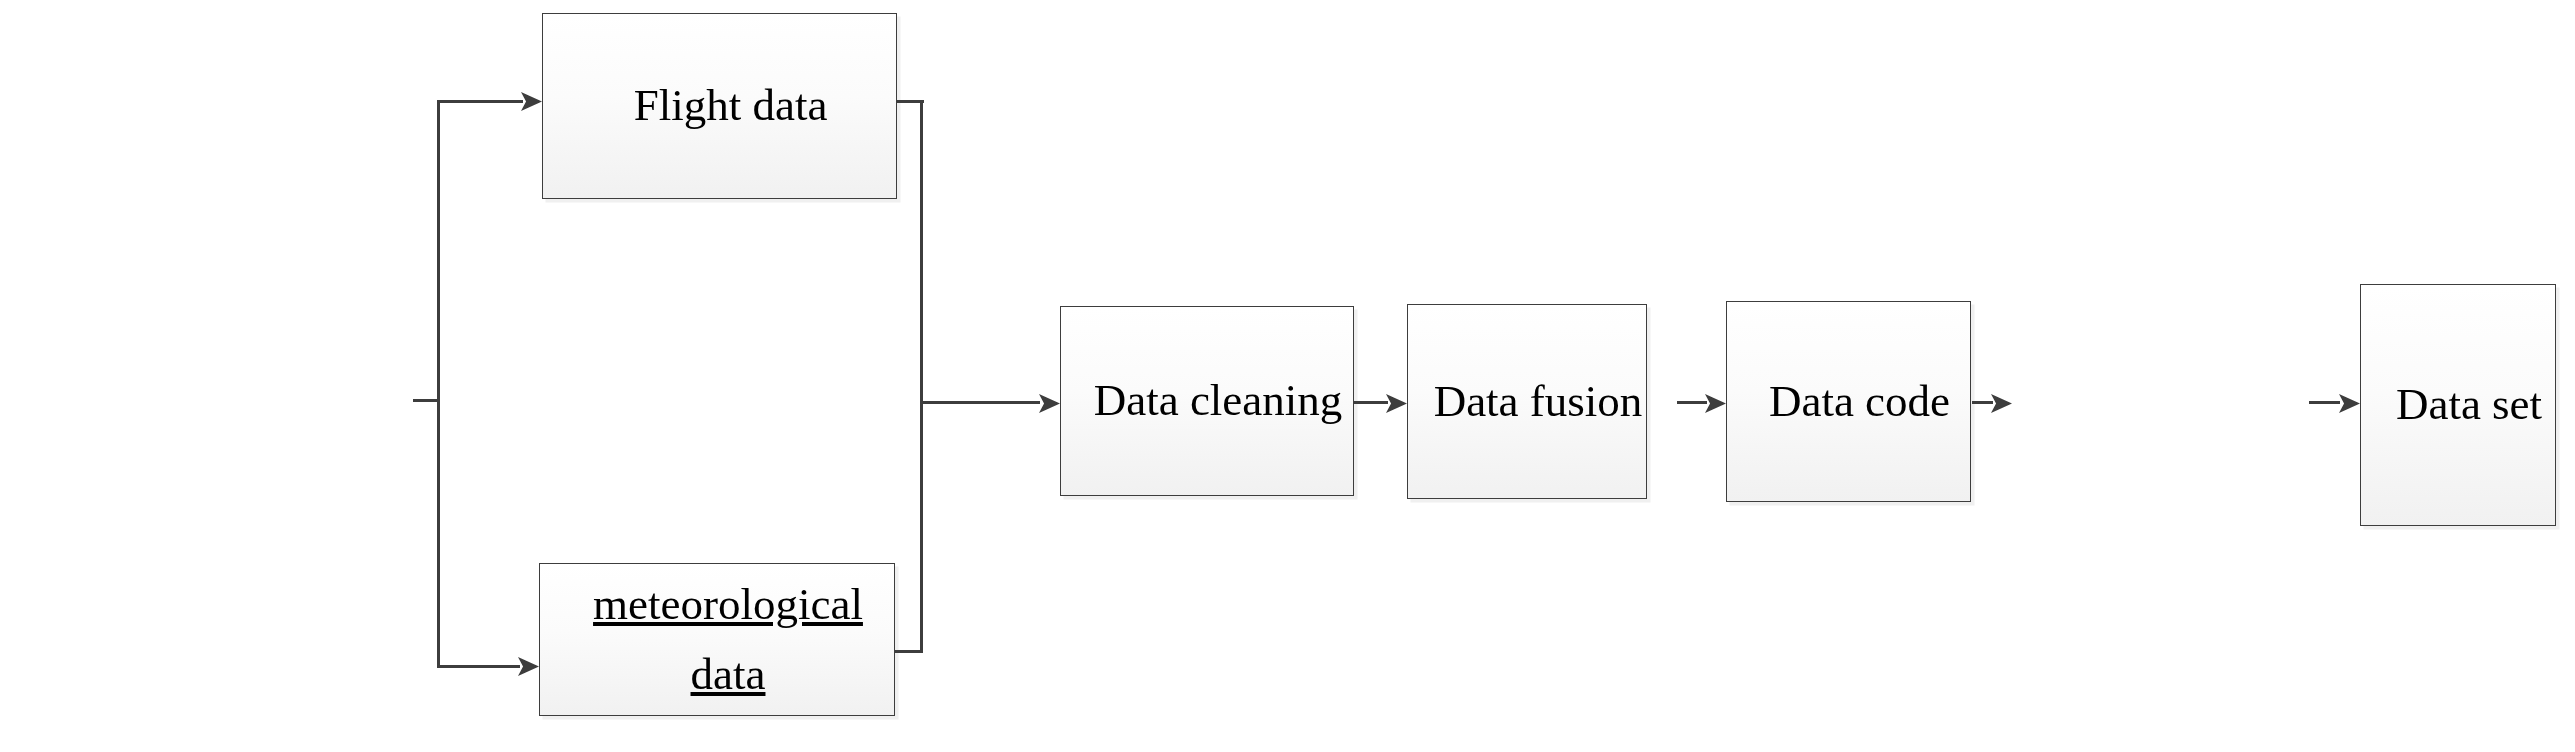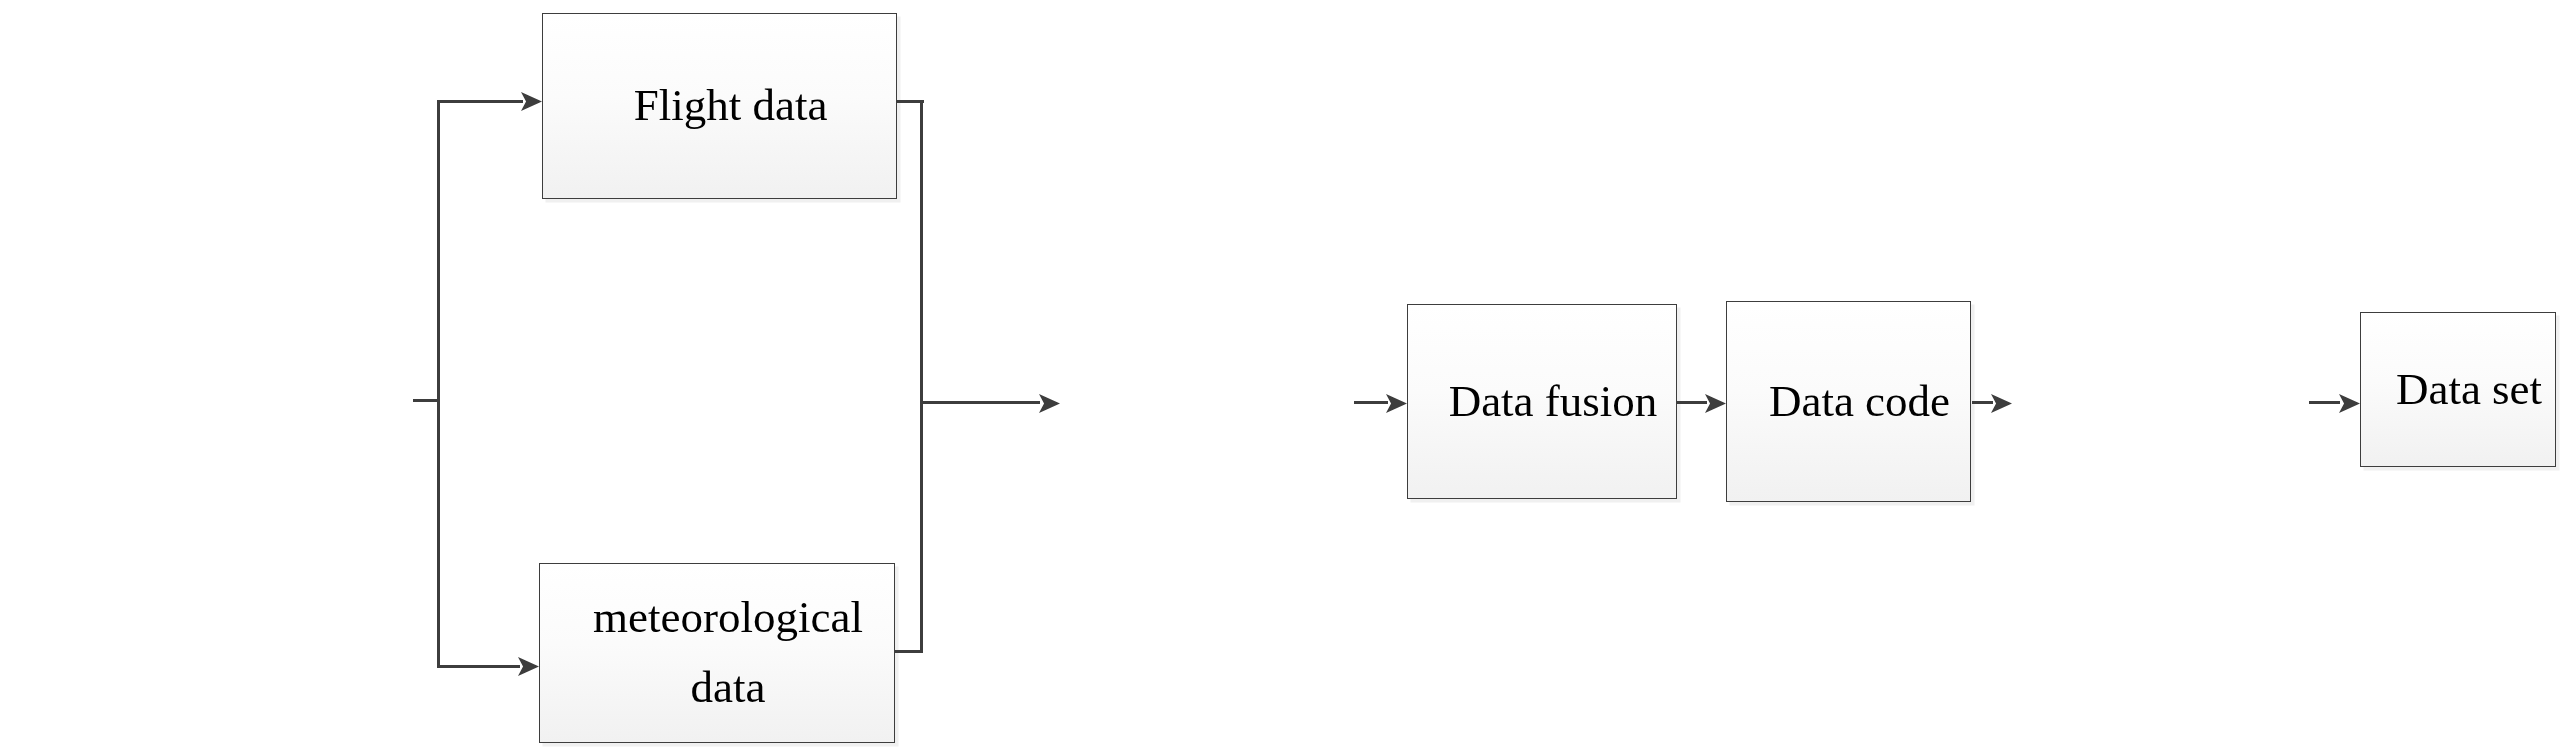--- a/index.html
+++ b/index.html
@@ -48,35 +48,38 @@
 </head>
 <body>
 
 <div class="stage">
 
 
   <div class="node" style="left:542px; top:13px; width:355px; height:186px;">
     <div class="label">Flight data</div>
   </div>
 
-  <div class="node" style="left:539px; top:563px; width:356px; height:180px;">
+  <div class="node" style="left:539px; top:563px; width:356px; height:153px;text-decoration:underline;">
     <div class="label">meteorological data</div>
   </div>
 
+  <div class="node" style="left:1060px; top:306px; width:294px; height:190px;">
+    <div class="label">Data cleaning</div>
+  </div>
 
-  <div class="node" style="left:1407px; top:304px; width:270px; height:195px;">
+  <div class="node" style="left:1407px; top:304px; width:240px; height:195px;">
     <div class="label">Data fusion</div>
   </div>
 
   <div class="node" style="left:1726px; top:301px; width:245px; height:201px;">
     <div class="label">Data code</div>
   </div>
 
 
-  <div class="node" style="left:2360px; top:312px; width:196px; height:155px;">
+  <div class="node" style="left:2360px; top:284px; width:196px; height:242px;">
     <div class="label">Data set</div>
   </div>
 
   <div class="h-line" style="left:413px; top:399px; width:26.6px; height:3px;"></div>
   <div class="v-line" style="left:437px; top:100px; width:3px; height:568px;"></div>
 
   <div class="h-line" style="left:437px; top:100px; width:86px; height:3px;"></div>
   <div class="arrowhead" style="left:521px; top:92px;"></div>
 
   <div class="h-line" style="left:437px; top:665px; width:83px; height:3px;"></div>

